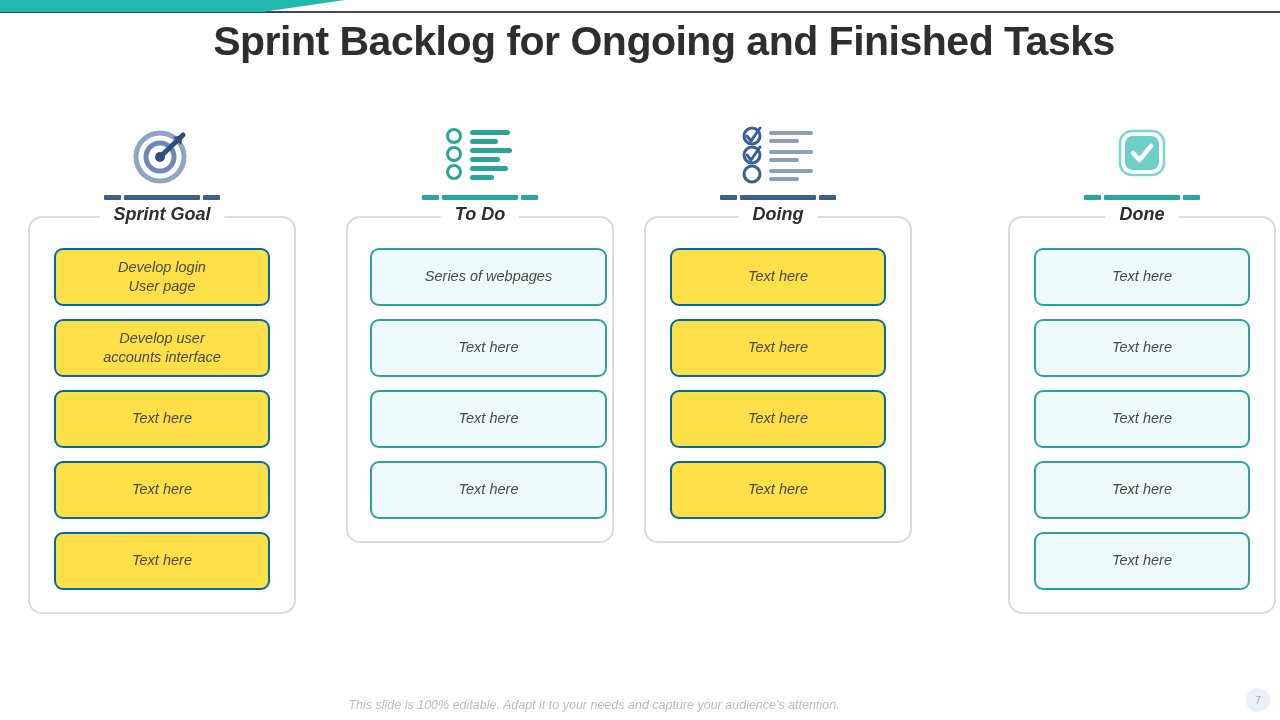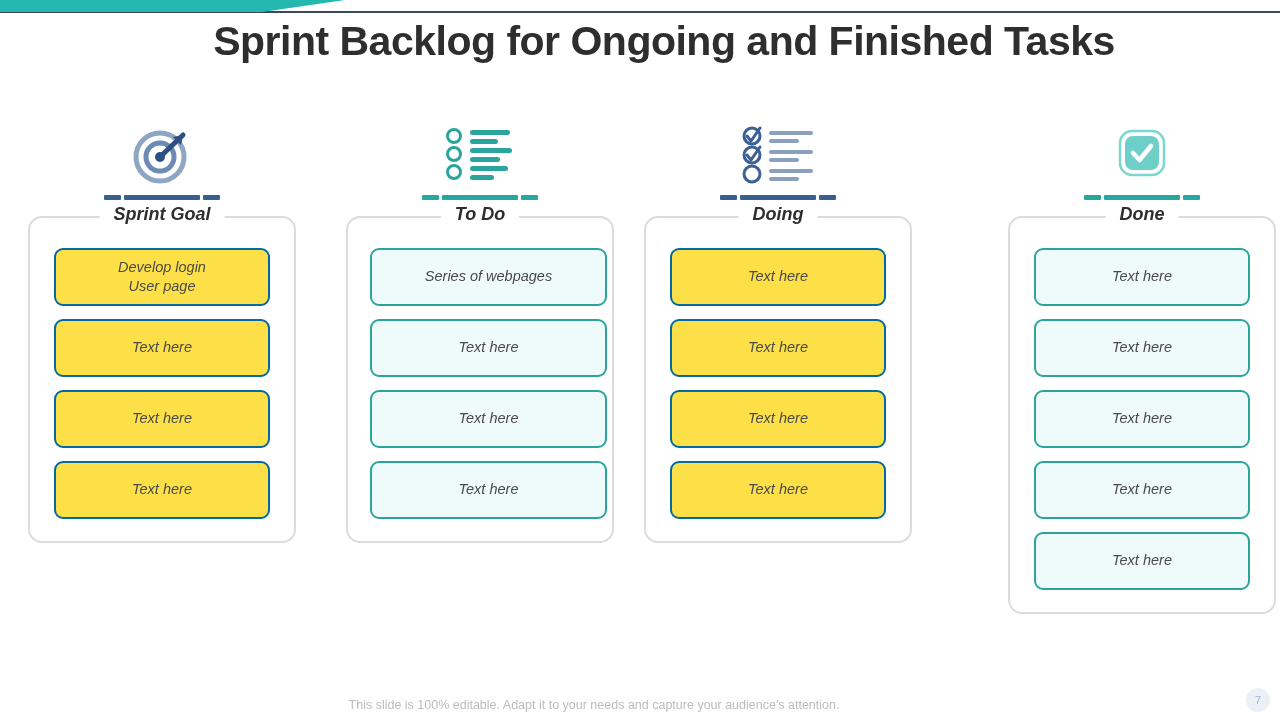--- a/index.html
+++ b/index.html
@@ -136,20 +136,21 @@
 
   
   .footer-note {
     position: absolute;
     bottom: 8px;
     left: 0;
     width: 1188px;
     text-align: center;
     font-size: 12.5px;
     color: #bcbcbc;
+    font-style: italic;
   }
   .page-badge {
     position: absolute;
     right: 10px;
     bottom: 8px;
     width: 24px;
     height: 24px;
     border-radius: 50%;
     background: #eaf0f6;
     color: #9fb4cc;
@@ -183,20 +184,22 @@
     </div>
     <div class="divider blue">
       <span class="seg-s"></span>
         <span class="seg-l"></span>
         <span class="seg-s"></span>
     </div>
     <div class="panel">
       <div class="panel-title">Sprint Goal</div>
       <div class="card blue" style="white-space:pre-line">Develop login
 User page</div>
+      <div class="card blue" style="white-space:pre-line">Develop user
+accounts interface</div>
       <div class="card blue" style="white-space:pre-line">Text  here</div>
       <div class="card blue" style="white-space:pre-line">Text  here</div>
       <div class="card blue" style="white-space:pre-line">Text  here</div>
     </div>
   </div>
 
   <div class="column col-1">
     <div class="icon-wrap">
       <svg width="76" height="58" viewBox="0 0 76 58">
         <circle cx="12" cy="10" r="6.5" fill="none" stroke="#2ba59c" stroke-width="3"></circle>

